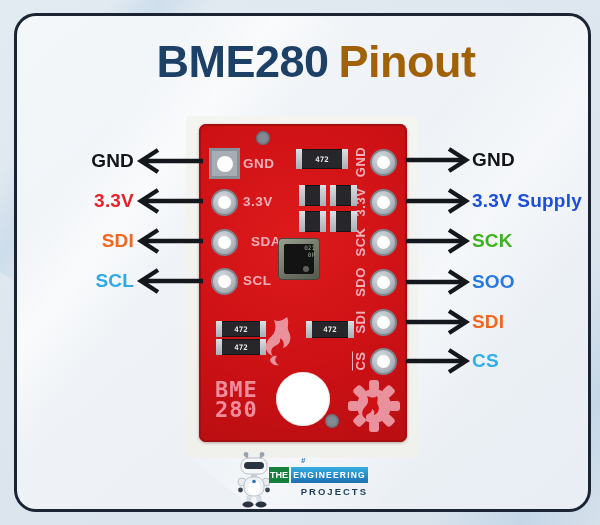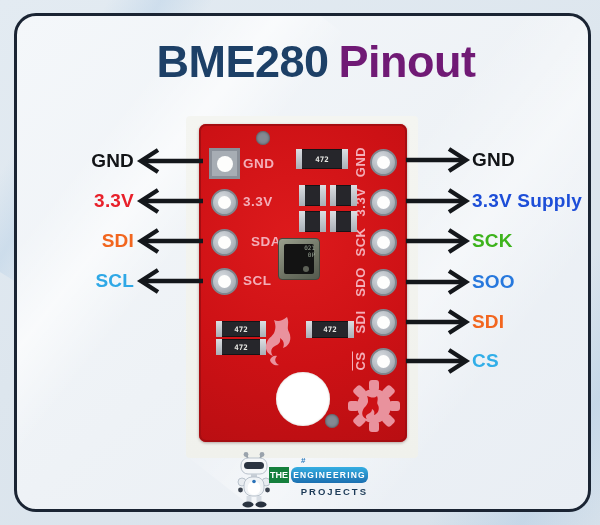--- a/index.html
+++ b/index.html
@@ -71,37 +71,37 @@
   .arrows{position:absolute;left:0;top:0;pointer-events:none;}
   .pin-label{position:absolute;font-size:19px;font-weight:800;letter-spacing:.2px;}
   .pin-label.left{left:28px;width:106px;text-align:right;}
   .pin-label.right{left:472px;width:120px;text-align:left;}
   
   .footer{position:absolute;left:0;top:0;}
   .tagline{position:absolute;left:301px;top:456px;font-size:8px;font-weight:bold;color:#2b7bbd;letter-spacing:.4px;}
   .box-the{position:absolute;left:269px;top:467px;width:20px;height:16px;line-height:16px;text-align:center;
     color:#fff;font-size:9px;font-weight:bold;}
   .box-eng{position:absolute;left:291px;top:467px;width:77px;height:16px;line-height:16px;text-align:center;
-    color:#fff;font-size:8.5px;font-weight:bold;letter-spacing:1.2px;border-radius:6px;}
+    color:#fff;font-size:8.5px;font-weight:bold;letter-spacing:1.2px;}
   .projects{position:absolute;left:268px;top:486px;width:100px;text-align:right;
     font-size:9.5px;font-weight:bold;letter-spacing:2px;}
 </style>
 </head>
 <body>
 
 <div class="bg-streak s1"></div>
 <div class="bg-streak s2"></div>
 
 <div class="frame">
   <div class="streak fs1"></div>
   <div class="streak fs2"></div>
 </div>
 
 <div class="title">
-  <span class="brand" style="color: rgb(29, 64, 103);">BME280</span><span style="color: #701a75; margin-top: 44px;">Pinout</span>
+  <span class="brand" style="color: rgb(29, 64, 103);">BME280</span><span style="color: #a16207; margin-top: 44px;">Pinout</span>
 </div>
 
 <div class="photo"></div>
 
 <div class="board">
 
   <div class="hole" style="left:57px;top:7px;width:14px;height:14px;"></div>
   <div class="hole" style="left:126px;top:290px;width:14px;height:14px;"></div>
   <div class="hole" style="left:77px;top:248px;width:54px;height:54px;background:#ffffff;box-shadow:inset 0 0 2px #c9c5c0;"></div>
 
@@ -160,20 +160,24 @@
       <rect x="1" y="22" width="11" height="10" rx="3"></rect>
       <rect x="42" y="22" width="11" height="10" rx="3"></rect>
       <rect x="22" y="1" width="10" height="11" rx="3" transform="rotate(45 27 27)"></rect>
       <rect x="22" y="42" width="10" height="11" rx="3" transform="rotate(45 27 27)"></rect>
       <rect x="1" y="22" width="11" height="10" rx="3" transform="rotate(45 27 27)"></rect>
       <rect x="42" y="22" width="11" height="10" rx="3" transform="rotate(45 27 27)"></rect>
     </g>
     <path fill="#cd1115" d="M30 17c2 4-1 6 1 9 2 4 0 9-4 10 1-3 0-5-2-6 0 3-2 4-4 5-2 1-3 3-1 5-4-1-6-5-4-9 1-3 4-4 5-8 0-2 0-4-1-6 3 1 7 3 10 0z"></path>
   </svg>
 
+  <div class="bname">
+    <div>BME</div>
+      <div>280</div>
+  </div>
 </div>
 
 <svg class="arrows" width="600" height="525">
   <g stroke="#14171b" stroke-width="4.4" fill="none" stroke-linejoin="miter">
 
     <line x1="203" y1="161" x2="143" y2="161"></line>
       <polyline points="158,150 141,161 158,172"></polyline>
     <line x1="203" y1="201" x2="143" y2="201"></line>
       <polyline points="158,190 141,201 158,212"></polyline>
     <line x1="203" y1="241" x2="143" y2="241"></line>

